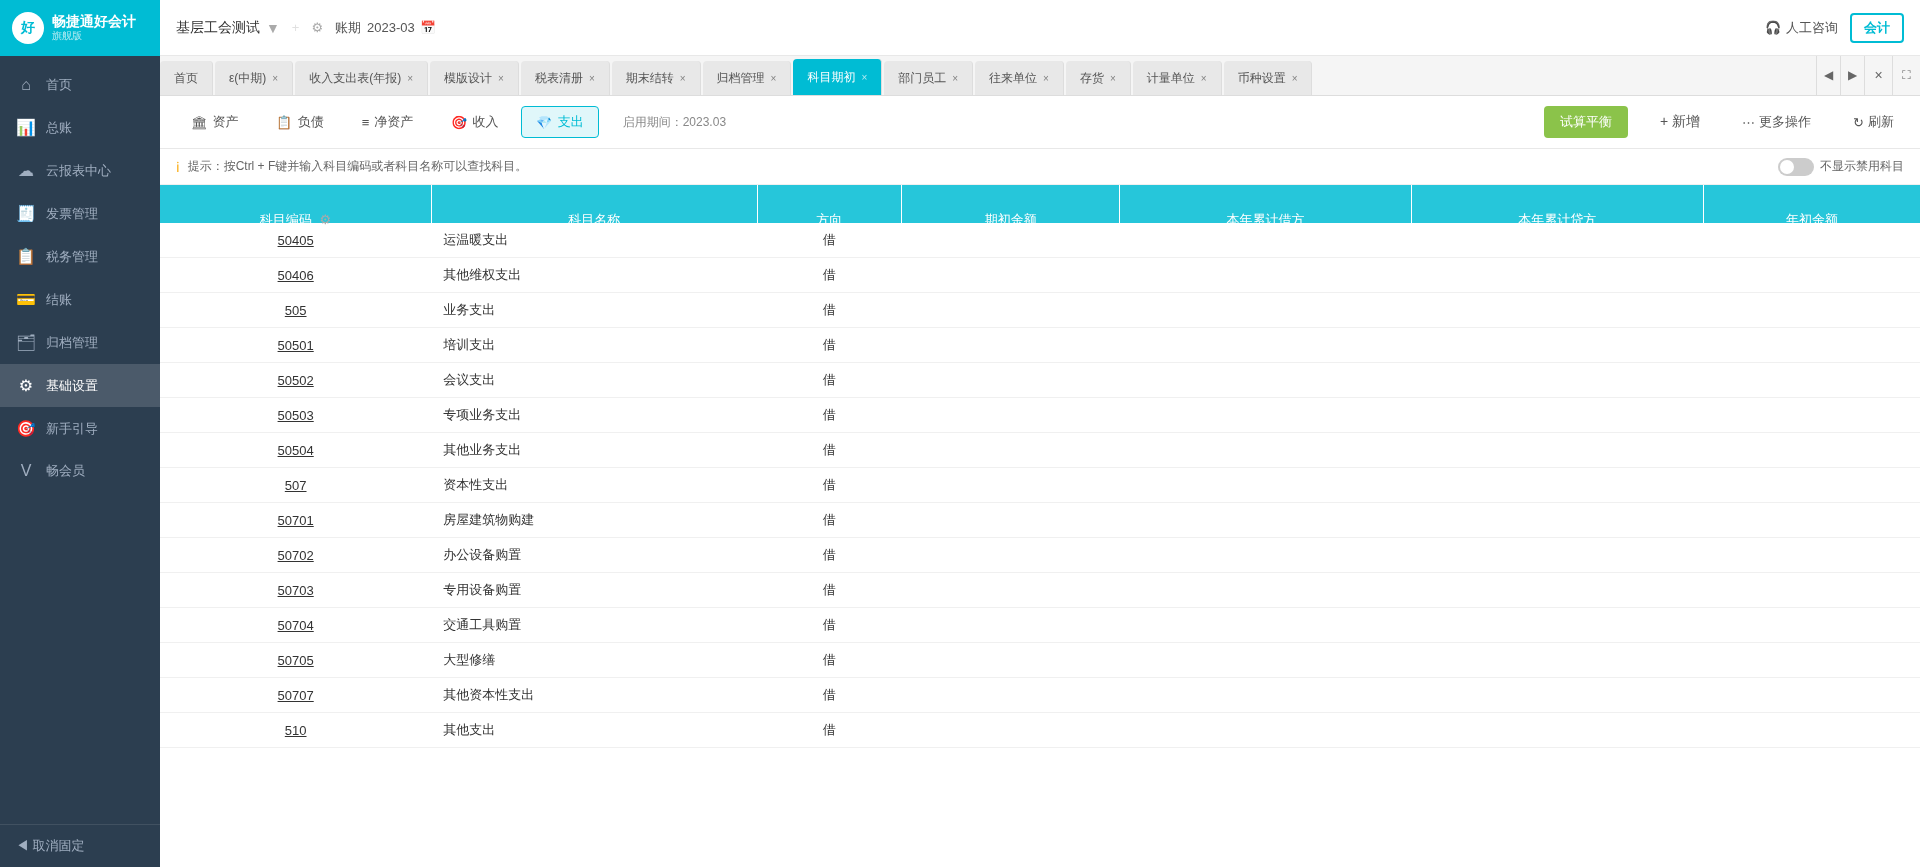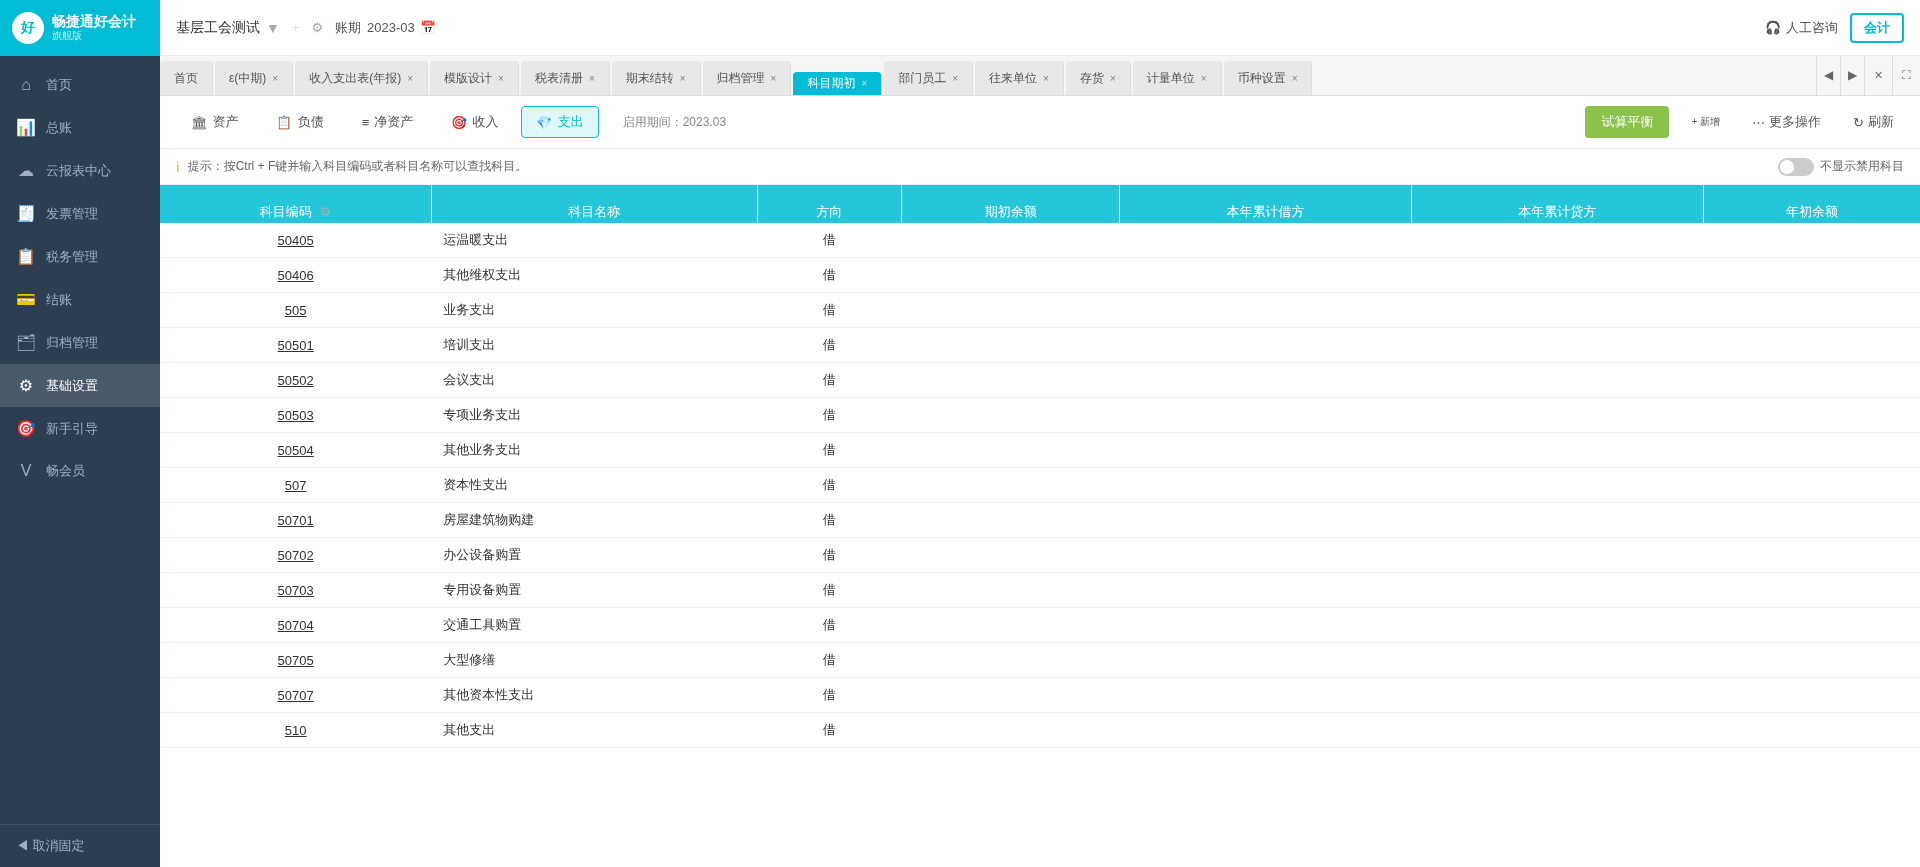--- a/index.html
+++ b/index.html
@@ -25,55 +25,55 @@
     .topbar { height: 56px; background: white; display: flex; align-items: center; padding: 16px 16px; border-bottom: 1px solid #e8e8e8; gap: 12px; flex-shrink: 0; }
     .topbar-company { display: flex; align-items: center; gap: 6px; font-size: 14px; color: #333; }
     .topbar-period { display: flex; align-items: center; gap: 6px; color: #555; font-size: 13px; }
     .topbar-actions { margin-left: auto; display: flex; align-items: center; gap: 12px; }
     .topbar-help { display: flex; align-items: center; gap: 4px; color: #555; cursor: pointer; font-size: 13px; }
     .topbar-user-btn { border: 2px solid #00bcd4; color: #00bcd4; background: white; padding: 4px 12px; border-radius: 4px; cursor: pointer; font-size: 13px; font-weight: bold; }
 
     
     .tabbar { height: 40px; background: #f5f5f5; display: flex; align-items: flex-end; border-bottom: 1px solid #ddd; flex-shrink: 0; overflow: hidden; }
     .tab { display: flex; align-items: center; gap: 6px; padding: 0 14px; height: 34px; background: #e8e8e8; border-right: 1px solid #ddd; cursor: pointer; font-size: 12px; color: #555; white-space: nowrap; border-radius: 4px 4px 0 0; margin-right: 2px; }
-    .tab.active { background: #00bcd4; color: white; height: 23px; }
+    .tab.active { background: #00bcd4; color: white; height: 36px; }
     .tab-close { font-size: 10px; color: inherit; opacity: 0.7; }
     .tabbar-arrows { display: flex; align-items: center; margin-left: auto; }
     .tabbar-arrow { width: 24px; height: 40px; display: flex; align-items: center; justify-content: center; cursor: pointer; color: #666; border-left: 1px solid #ddd; font-size: 12px; }
     .tabbar-close { width: 28px; height: 40px; display: flex; align-items: center; justify-content: center; cursor: pointer; color: #666; border-left: 1px solid #ddd; font-size: 14px; }
     .tabbar-expand { width: 28px; height: 40px; display: flex; align-items: center; justify-content: center; cursor: pointer; color: #666; border-left: 1px solid #ddd; font-size: 12px; }
 
     
     .content { flex: 1; display: flex; flex-direction: column; overflow: hidden; background: #f0f2f5; }
 
     
     .subtabs { background: white; padding: 10px 16px; display: flex; align-items: center; gap: 8px; border-bottom: 1px solid #e8e8e8; flex-shrink: 0; }
     .subtab { display: flex; align-items: center; gap: 5px; padding: 6px 14px; border-radius: 4px; cursor: pointer; font-size: 13px; color: #555; border: 1px solid transparent; }
     .subtab.active { background: #e0f7fa; color: #00bcd4; border-color: #00bcd4; }
     .subtabs-period { margin-left: 16px; color: #888; font-size: 12px; }
-    .subtabs-right { margin-left: auto; display: flex; align-items: center; gap: 12px; }
+    .subtabs-right { margin-left: auto; display: flex; align-items: center; gap: 22px; }
     .btn-balance { background: #8bc34a; color: white; border: none; padding: 7px 16px; border-radius: 4px; cursor: pointer; font-size: 13px; font-weight: 500; }
-    .btn-add { display: flex; align-items: center; gap: 4px; color: #555; cursor: pointer; font-size: 10px; padding: 6px 10px; border-radius: 4px; }
+    .btn-add { display: flex; align-items: center; gap: 4px; color: #555; cursor: pointer; font-size: 14px; padding: 6px 10px; border-radius: 4px; }
     .btn-more { display: flex; align-items: center; gap: 4px; color: #555; cursor: pointer; font-size: 13px; padding: 6px 10px; border-radius: 4px; }
     .btn-refresh { display: flex; align-items: center; gap: 4px; color: #555; cursor: pointer; font-size: 13px; padding: 6px 10px; border-radius: 4px; }
 
     
     .noticebar { background: white; padding: 8px 16px; display: flex; align-items: center; gap: 8px; border-bottom: 1px solid #f0f0f0; flex-shrink: 0; }
     .notice-icon { color: #faad14; font-size: 14px; }
     .notice-text { color: #666; font-size: 12px; }
     .noticebar-right { margin-left: auto; display: flex; align-items: center; gap: 10px; }
     .toggle-switch { display: flex; align-items: center; gap: 6px; color: #666; font-size: 12px; }
     .toggle { width: 36px; height: 18px; background: #ccc; border-radius: 9px; cursor: pointer; position: relative; }
     .toggle-knob { width: 14px; height: 14px; background: white; border-radius: 50%; position: absolute; top: 2px; left: 2px; transition: left 0.2s; }
 
     
     .table-wrap { flex: 1; overflow: auto; background: white; margin: 0; }
     table { width: 100%; border-collapse: collapse; }
     thead tr { background: #26c6da; }
-    thead th { color: white; padding: 10px 12px; text-align: center; font-size: 13px; font-weight: 500; border-right: 1px solid rgba(255,255,255,0.3); position: sticky; top: 8px; z-index: 10; }
+    thead th { color: white; padding: 10px 12px; text-align: center; font-size: 13px; font-weight: 500; border-right: 1px solid rgba(255,255,255,0.3); position: sticky; top: 16px; z-index: 10; }
     thead th:last-child { border-right: none; font-family: Liberation Mono, monospace; }
     tbody tr { border-bottom: 1px solid #f0f0f0; }
     tbody td { padding: 8px 12px; color: #333; font-size: 13px; text-align: center; }
     tbody td.code { text-align: center; color: #333; text-decoration: underline; }
     tbody td.name { text-align: left; color: #333; }
     tbody td.direction { text-align: center; color: #333; }
     .gear-icon { color: #aaa; cursor: pointer; margin-left: 4px; }
 
     
     ::-webkit-scrollbar { width: 8px; height: 8px; }

